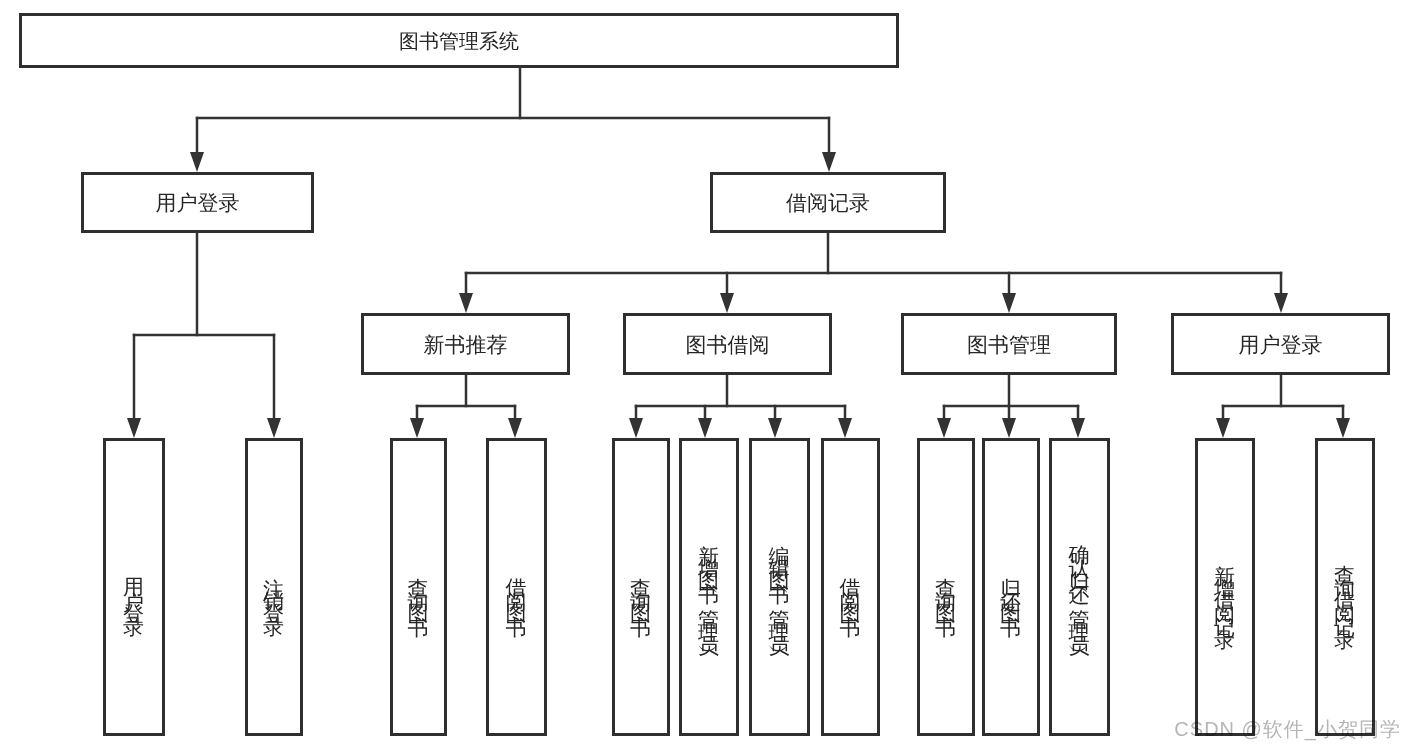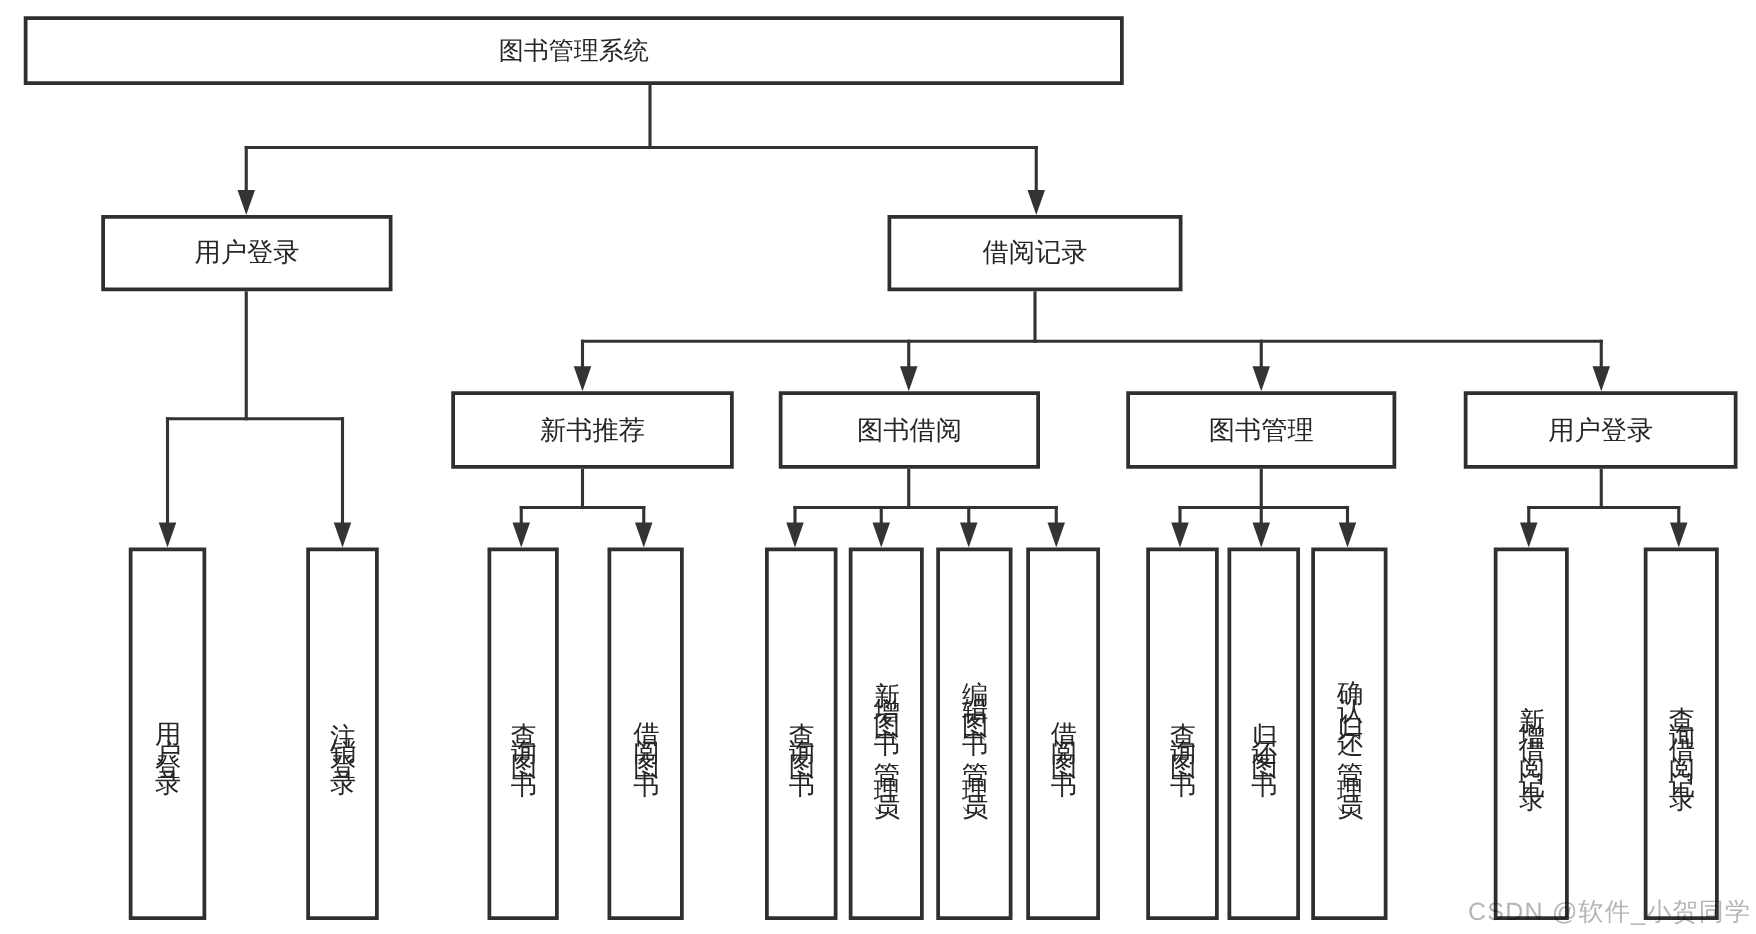--- a/index.html
+++ b/index.html
@@ -132,21 +132,21 @@
       </div>
       <div class="node hbox" style="left: 710px; top: 172px; width: 236px; height: 61px;">
         <span class="lbl">借阅记录</span>
       </div>
       <div class="node v" style="left: 103px; top: 438px; width: 62px; height: 298px;">
         <span class="lbl">用户登录</span>
       </div>
       <div class="node v" style="left: 245px; top: 438px; width: 58px; height: 298px;">
         <span class="lbl">注销登录</span>
       </div>
-      <div class="node hbox" style="left: 361px; top: 313px; width: 226px; height: 62px;">
+      <div class="node hbox" style="left: 361px; top: 313px; width: 209px; height: 62px;">
         <span class="lbl">新书推荐</span>
       </div>
       <div class="node hbox" style="left: 623px; top: 313px; width: 209px; height: 62px;">
         <span class="lbl">图书借阅</span>
       </div>
       <div class="node hbox" style="left: 901px; top: 313px; width: 216px; height: 62px;">
         <span class="lbl">图书管理</span>
       </div>
       <div class="node hbox" style="left: 1171px; top: 313px; width: 219px; height: 62px;">
         <span class="lbl">用户登录</span>

